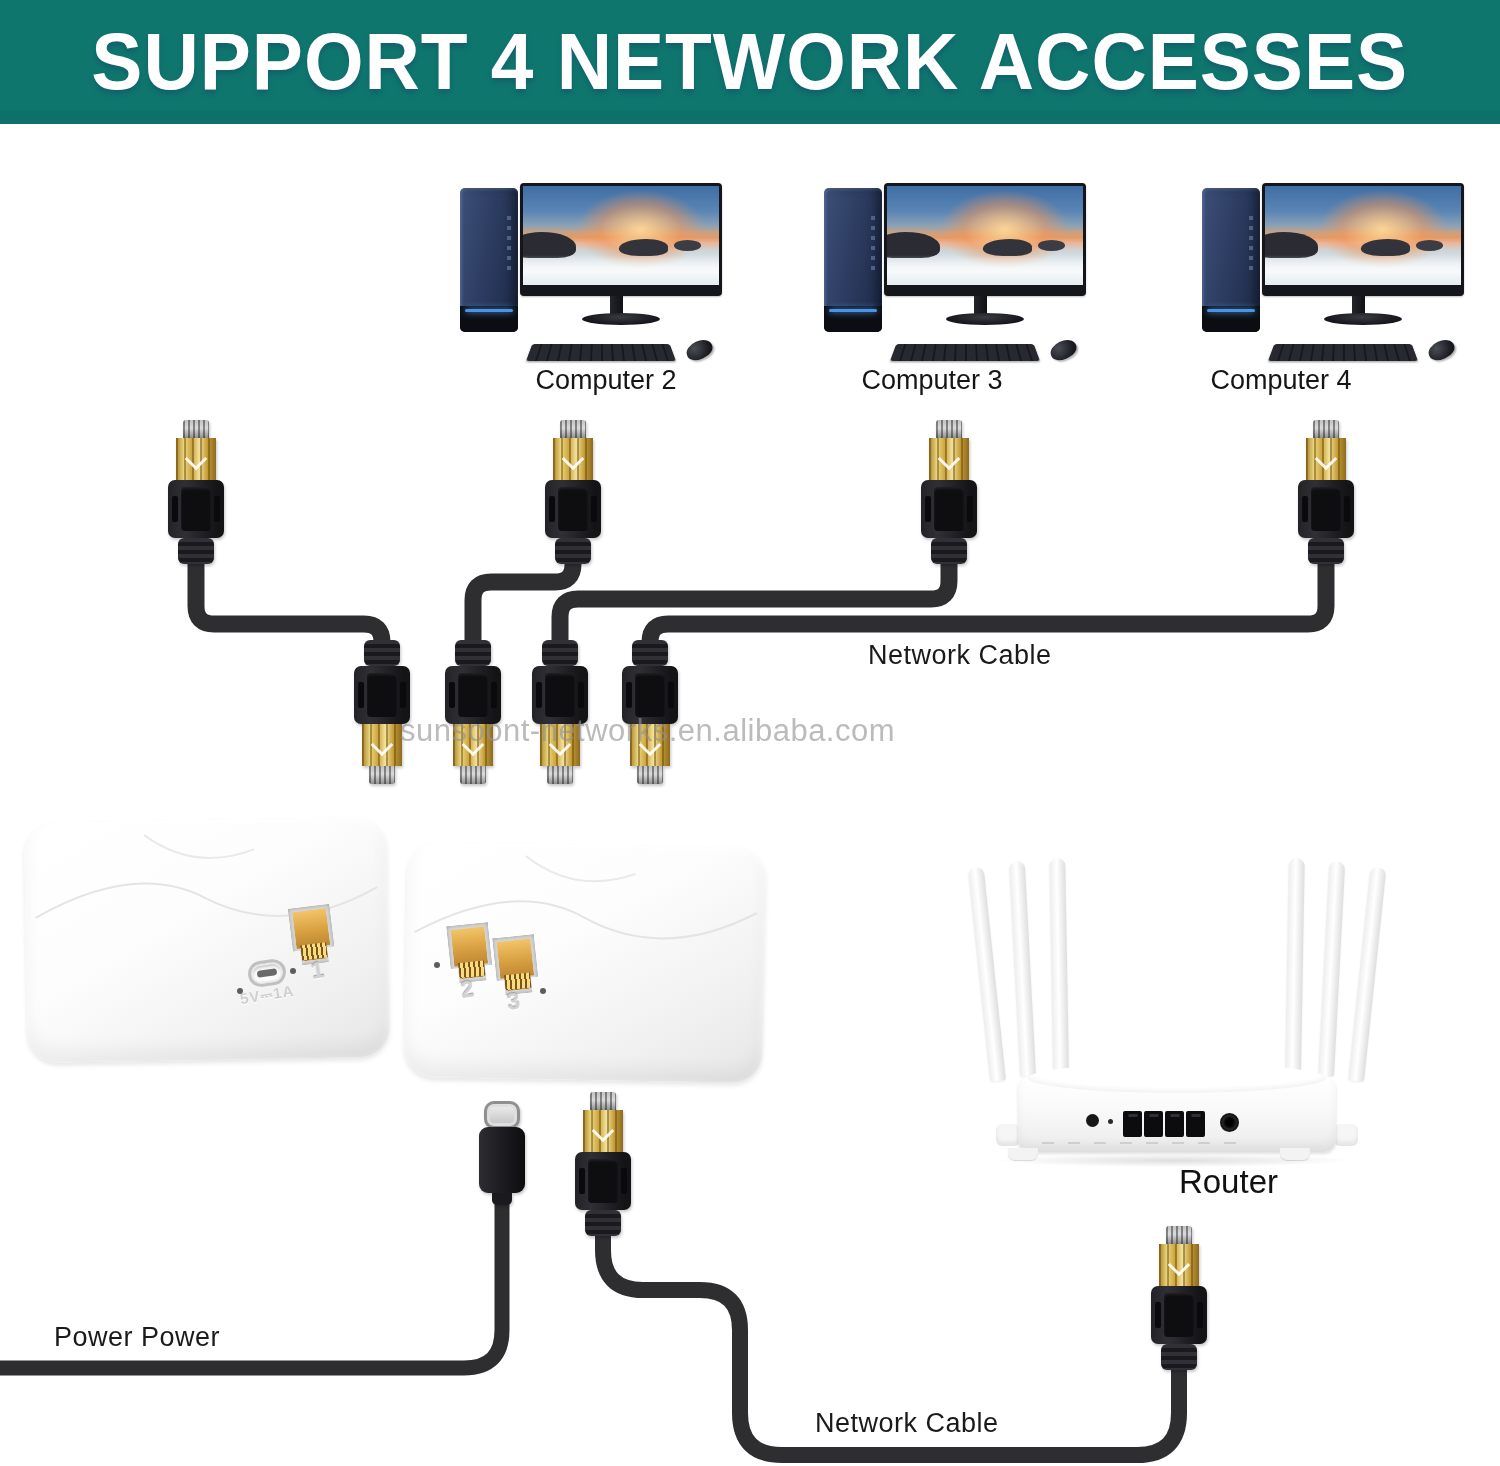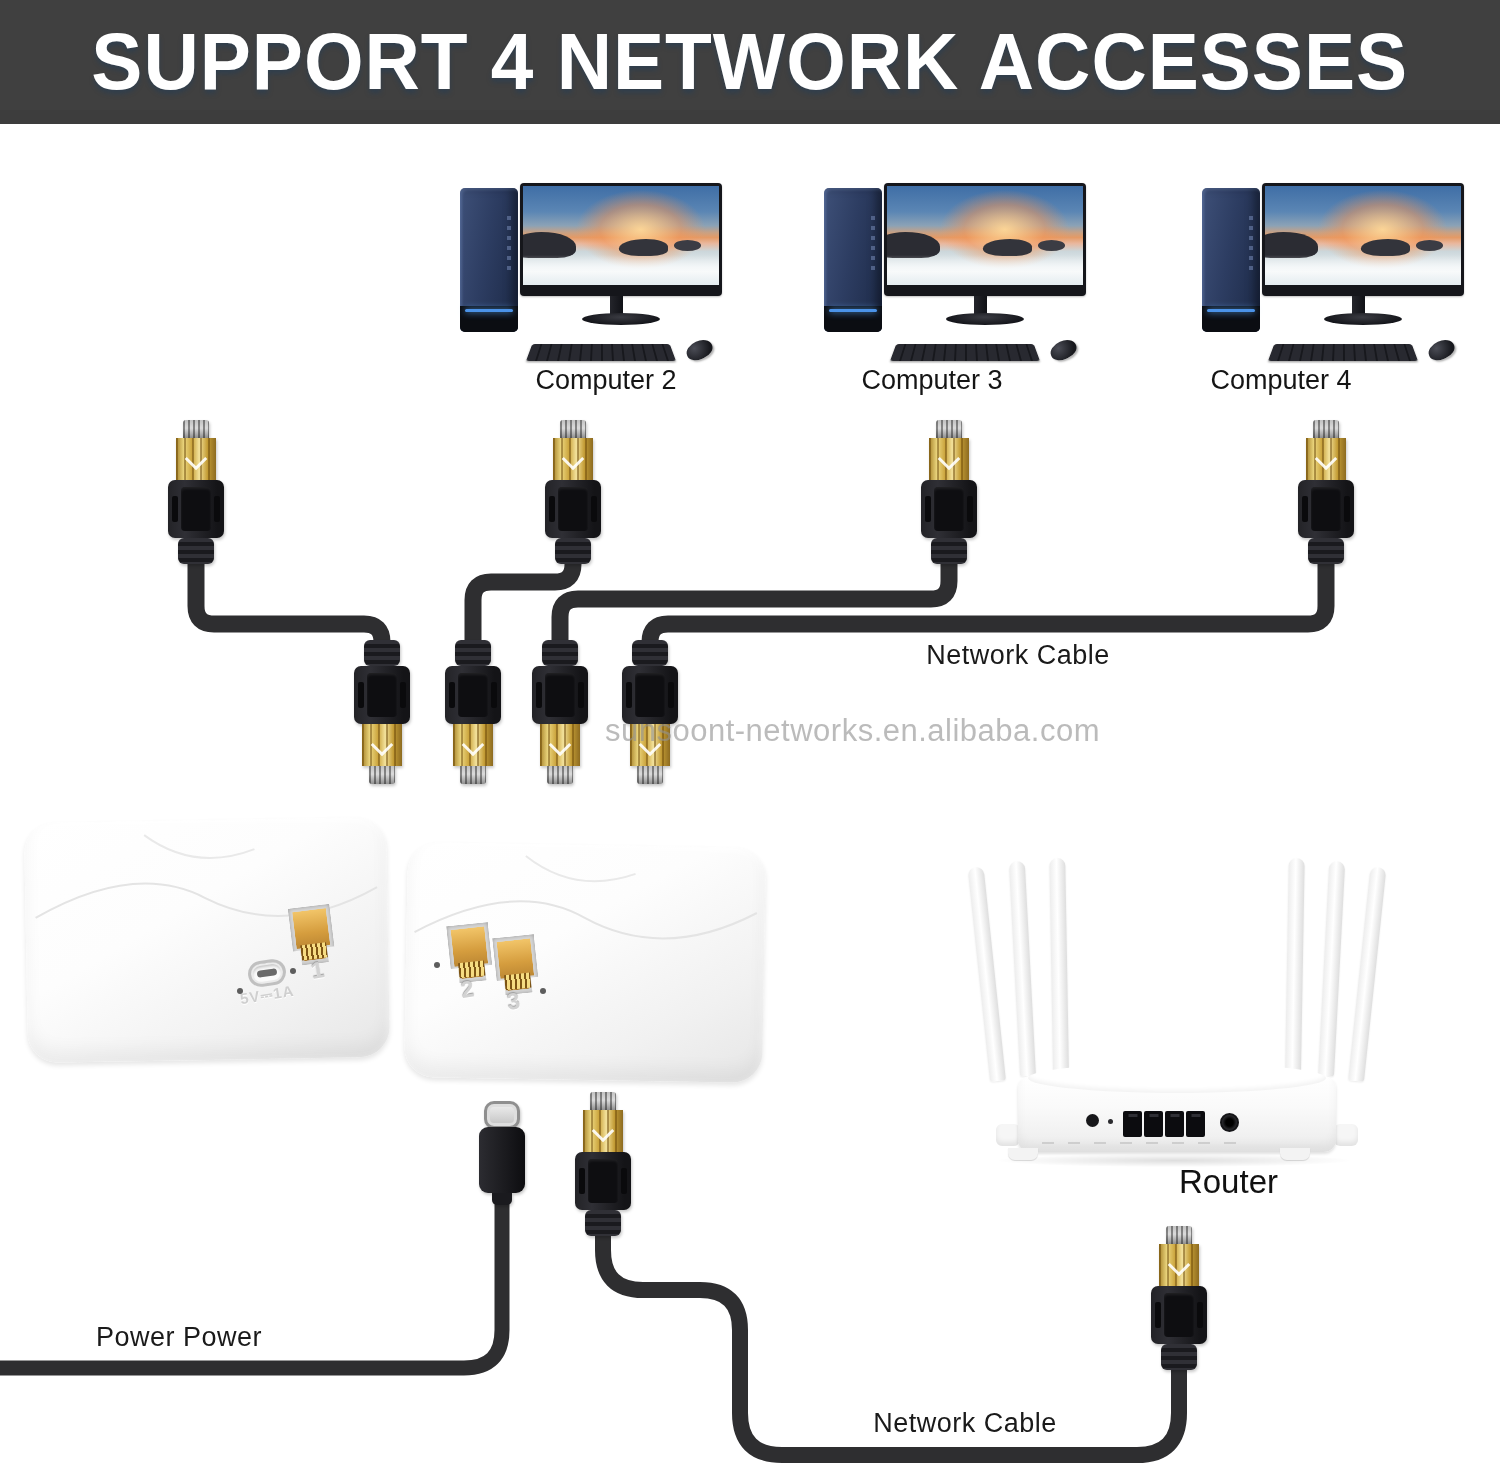--- a/index.html
+++ b/index.html
@@ -141,32 +141,32 @@
   .rport::after{content:"";position:absolute;left:50%;top:3px;transform:translateX(-50%);
         width:9px;height:3px;background:#2f2f35;}
   .rpower{position:absolute;left:240px;top:255px;width:15px;height:15px;border-radius:50%;
         background:radial-gradient(circle,#000 35%,#2c2c30 70%);border:2px solid #151518;}
   .rtext{position:absolute;left:62px;top:284px;width:200px;height:2px;opacity:.85;
         background:repeating-linear-gradient(90deg,#c9c9c9 0 12px,transparent 12px 26px);}
   .rfoot{position:absolute;top:290px;width:30px;height:12px;background:#f3f3f3;
         border-radius:0 0 7px 7px;box-shadow:0 1px 1px rgba(0,0,0,0.15);}
 
   
-  .freelabel{position:absolute;text-align:center;font-size:27px;color:#1a1a1a;letter-spacing:0.5px;}
+  .freelabel{position:absolute;text-align:left;font-size:27px;color:#1a1a1a;letter-spacing:0.5px;}
   .routerlabel{position:absolute;left:1078px;top:1163px;width:200px;text-align:right;
         font-size:33px;color:#111;}
-  .watermark{position:absolute;left:400px;top:713px;width:700px;text-align:right;font-size:31px;
+  .watermark{position:absolute;left:400px;top:713px;width:700px;text-align:left;font-size:31px;
         color:rgba(145,145,145,0.62);letter-spacing:0.5px;white-space:nowrap;}
 </style>
 </head>
 <body>
 
 <div id="canvas">
 
-  <div class="banner" style="background: #404040;">
+  <div class="banner" style="background: #0f766e;">
     <h1>SUPPORT 4 NETWORK ACCESSES</h1>
   </div>
 
 
   <div class="computer" style="left:452px">
     <div class="tower">
       <div class="tvents"></div>
       <div class="tbase"></div>
       <div class="tglow"></div>
     </div>

